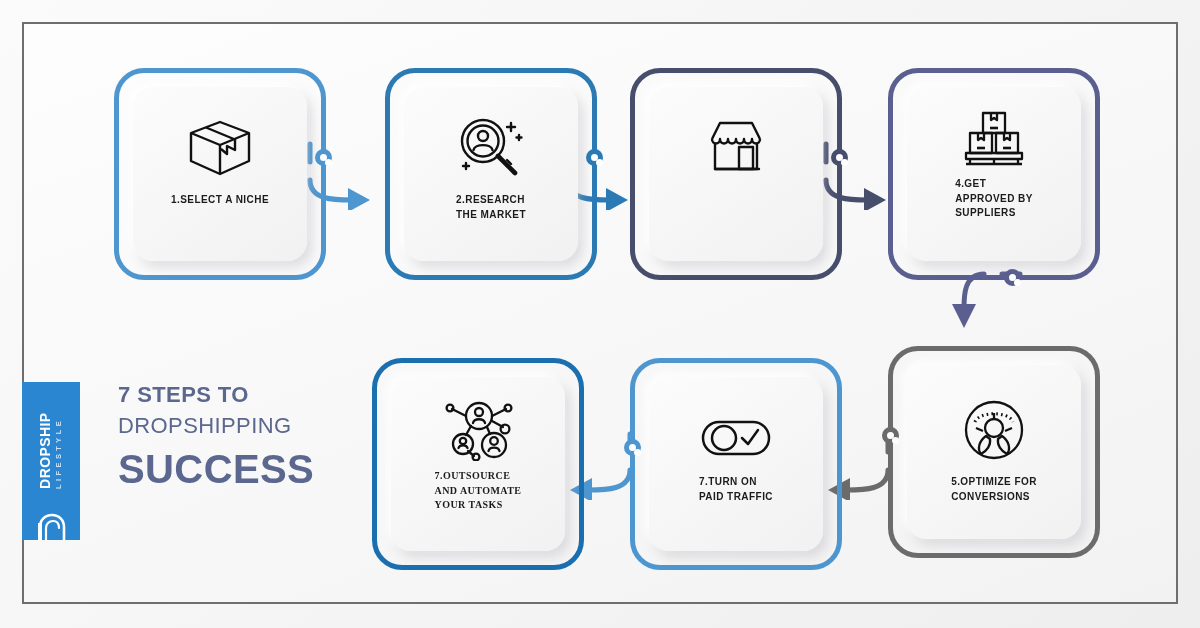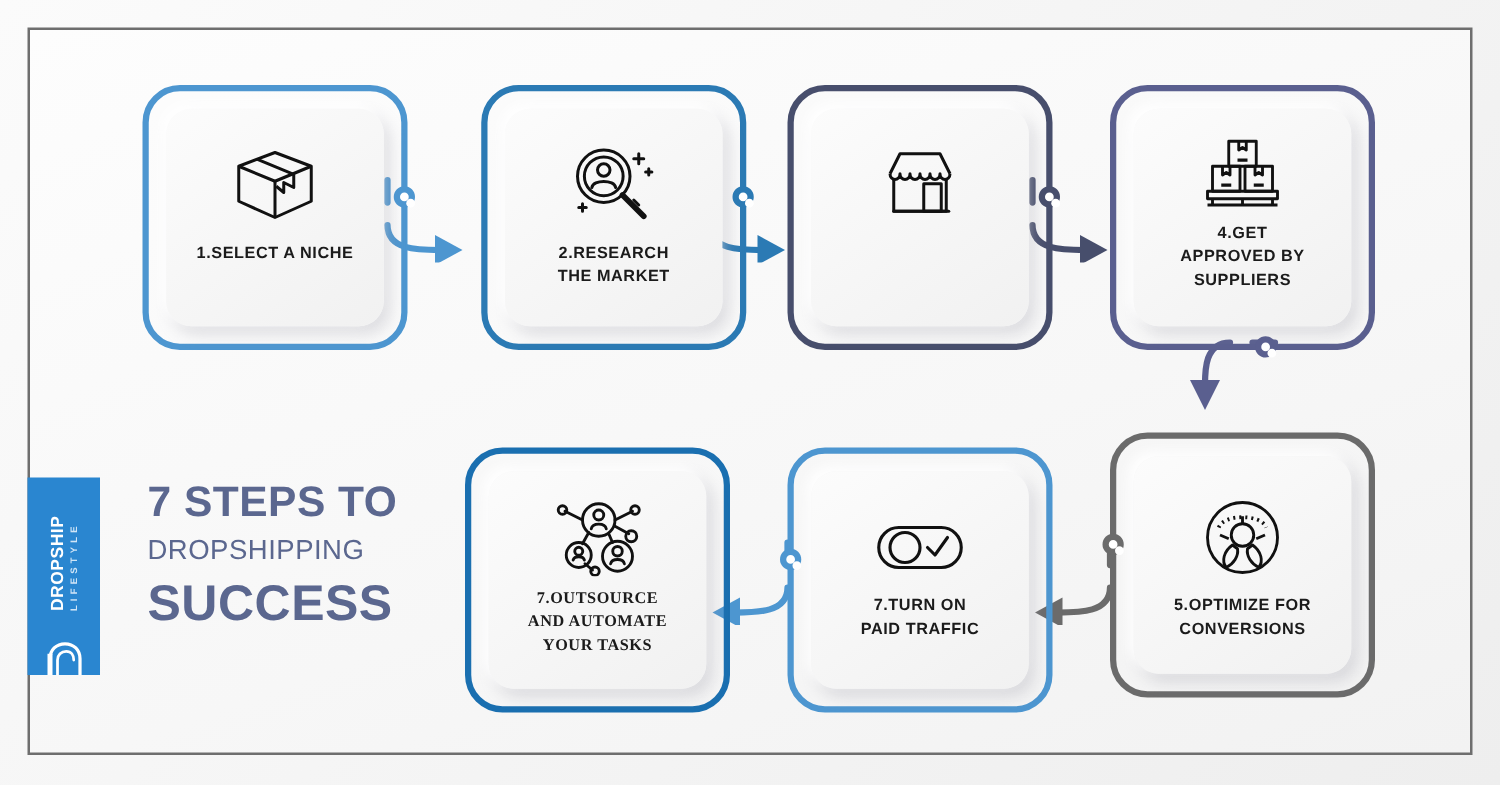--- a/index.html
+++ b/index.html
@@ -51,21 +51,21 @@
     letter-spacing: 3.4px; line-height: 1.3; margin-top: 1px;
   }
   .logo-mark { margin-top: 4px; }
 
   
   .title-block {
     position: absolute;
     left: 118px; top: 382px;
     width: 240px;
   }
-  .title-l1 { font-size: 34px; font-weight: bold; color: #5b678f; letter-spacing: 0.4px; line-height: 1.18; }
+  .title-l1 { font-size: 22px; font-weight: bold; color: #5b678f; letter-spacing: 0.4px; line-height: 1.18; }
   .title-l2 { font-size: 22px; font-weight: normal; color: #5b678f; letter-spacing: 0.4px; line-height: 1.6; }
   .title-l3 { font-size: 40px; font-weight: bold; color: #5b678f; letter-spacing: 0.4px; line-height: 1.3; }
 
   
   .card {
     position: absolute;
     width: 212px; height: 212px;
     border-radius: 30px;
     border: 5px solid #4d96d0;
     background: transparent;
@@ -80,22 +80,22 @@
     display: flex; flex-direction: column;
     align-items: center; justify-content: flex-start;
     padding-top: 24px;
   }
   .card-icon {
     height: 74px;
     display: flex; align-items: center; justify-content: center;
   }
   .card-label {
     margin-top: 8px;
-    font-size: 13px; font-weight: bold;
-    color: #1b1b1b; text-align: center;
+    font-size: 10px; font-weight: bold;
+    color: #1b1b1b; text-align: left;
     letter-spacing: 0.45px; line-height: 1.45;
     white-space: pre-line;
     padding: 0 6px;
   }
 
   
   .conn { position: absolute; }
   .dot {
     position: absolute;
     width: 17px; height: 17px;

